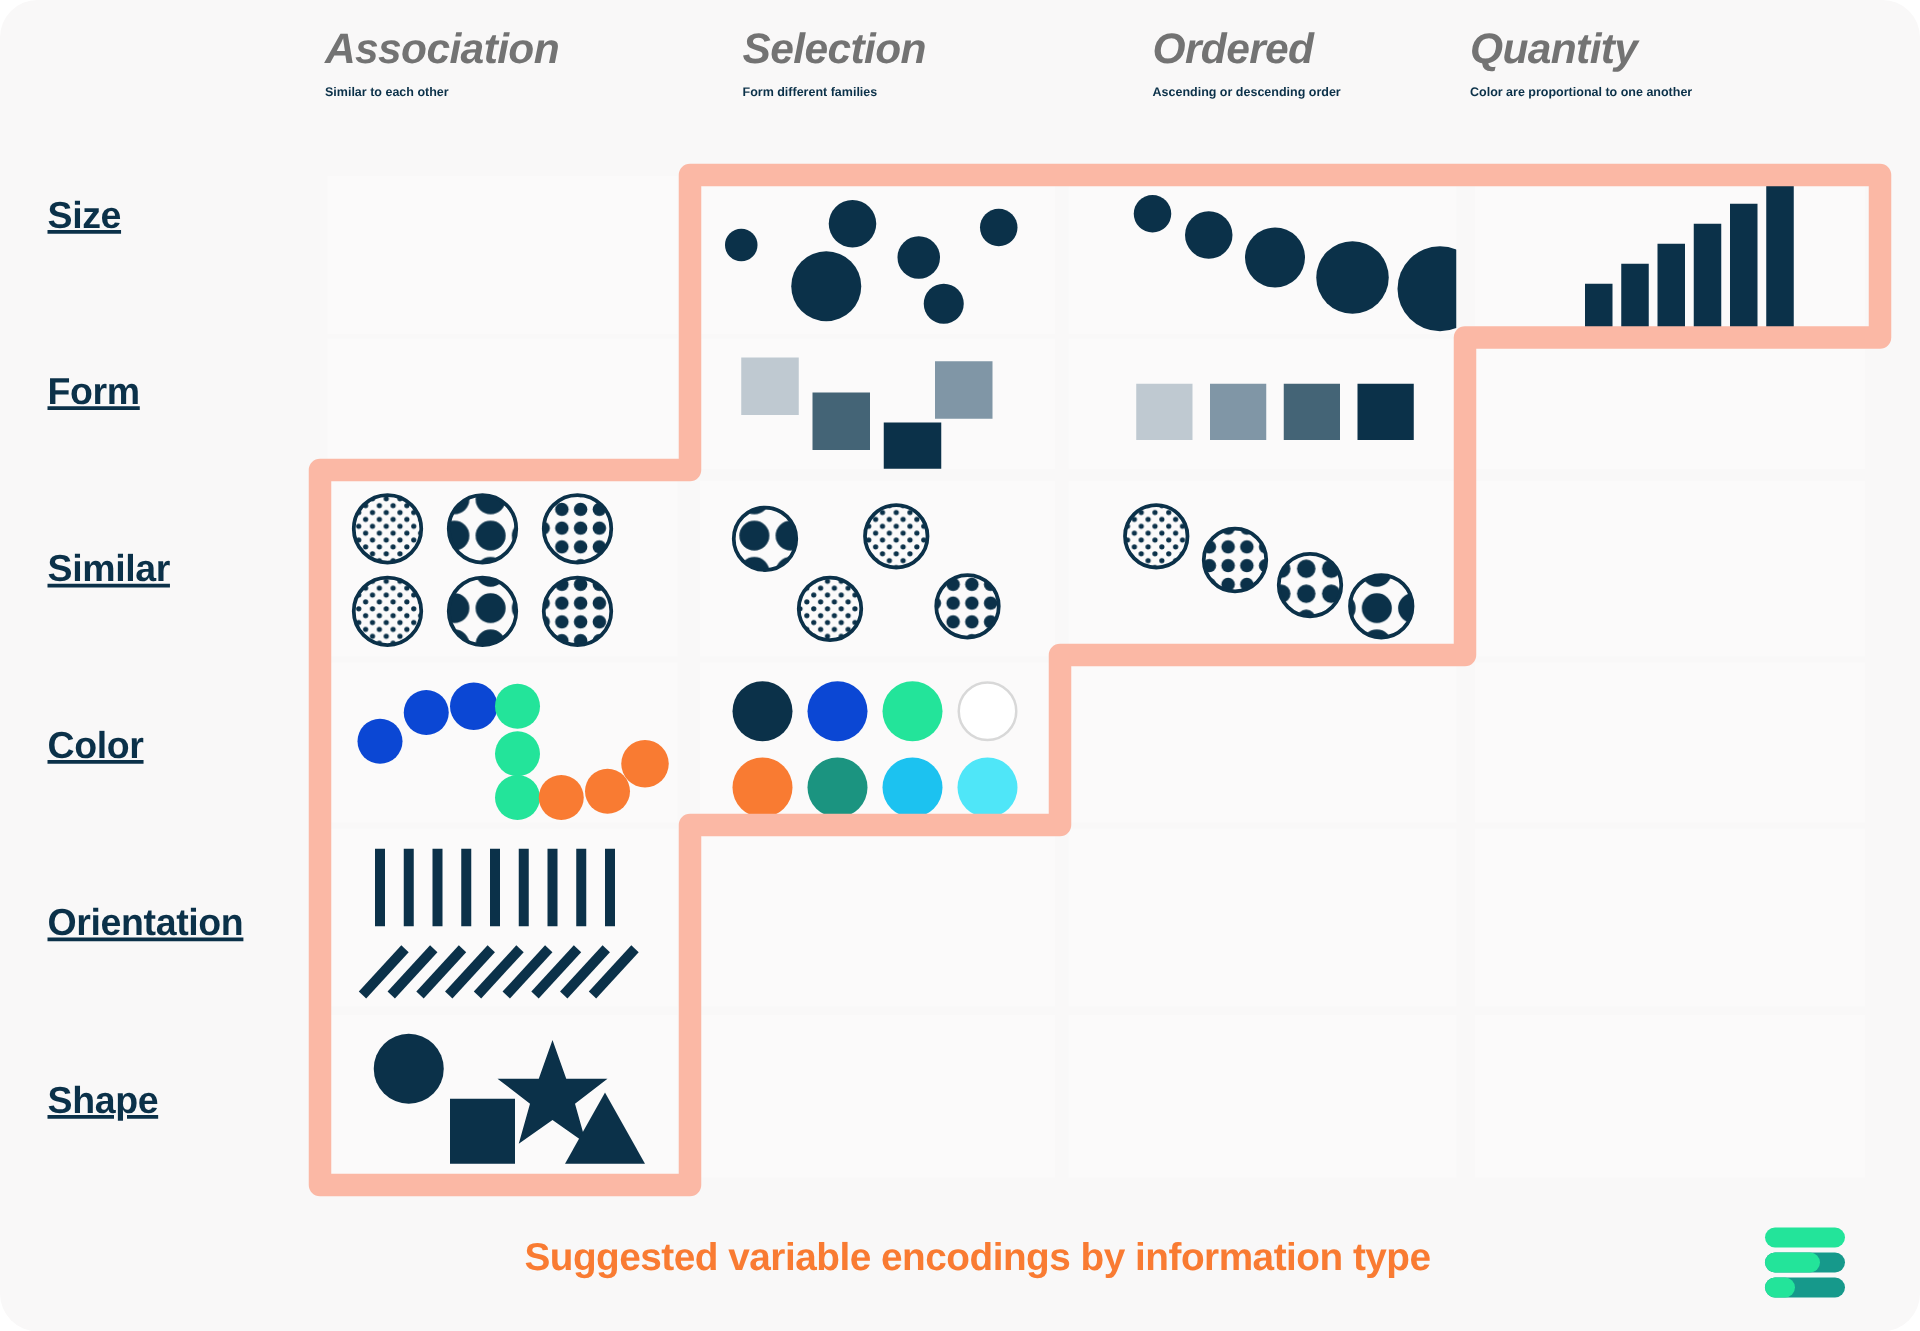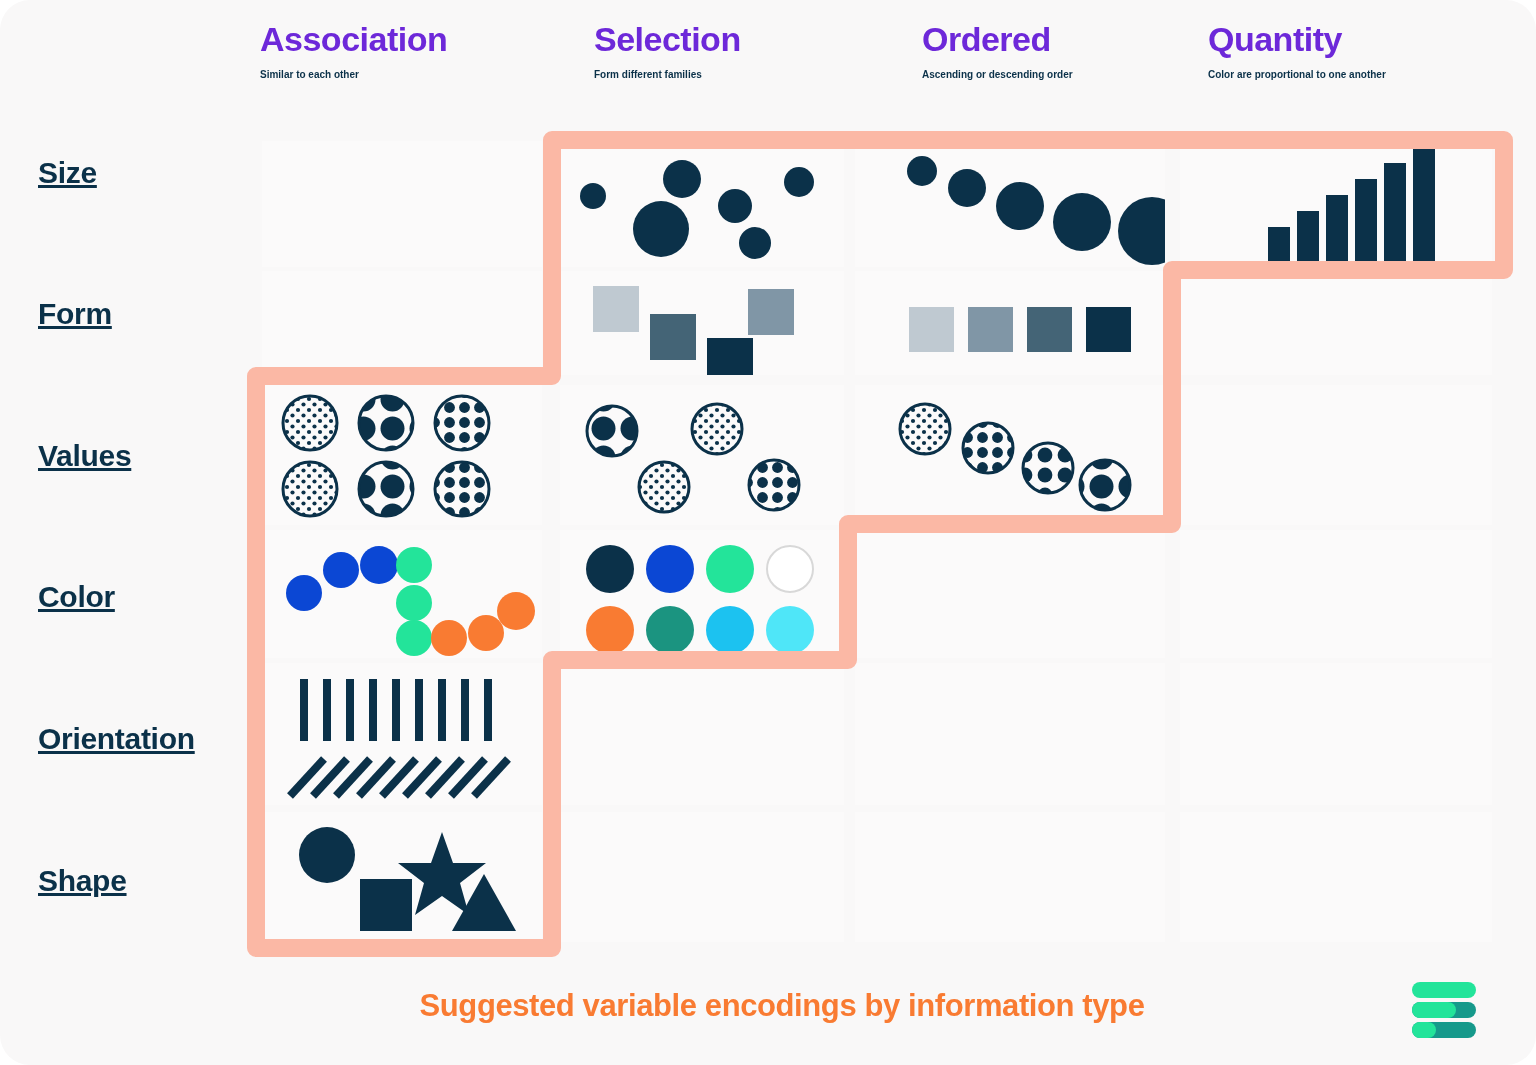--- a/index.html
+++ b/index.html
@@ -13,22 +13,22 @@
     position: relative;
     width: 1536px; height: 1065px;
     background: #f9f8f8;
     border-radius: 30px;
     overflow: hidden;
   }
 
   
   .col-head { position: absolute; }
   .col-head .ch-title {
-    font-size: 34px; font-weight: 700; color: #6d28d9;
-    letter-spacing: -0.5px; line-height: 1.05;
+    font-size: 34px; font-weight: 700; color: #737373;
+    letter-spacing: -0.5px; line-height: 1.05; font-style: italic;
   }
   .col-head .ch-sub {
     font-size: 10px; font-weight: 700; color: #0b3149;
     line-height: 1.5; margin-top: 9px;
   }
 
   
   .row-label {
     position: absolute; left: 38px;
     font-size: 30px; font-weight: 700; color: #0b3149;
@@ -73,28 +73,28 @@
     <div class="ch-sub">Similar to each other</div>
   </div>
   <div class="col-head" style="left:922px; top:22px; width:230px;">
     <div class="ch-title">Ordered</div>
     <div class="ch-sub">Ascending or descending order</div>
   </div>
   <div class="col-head" style="left:594px; top:22px; width:300px;">
     <div class="ch-title">Selection</div>
     <div class="ch-sub">Form different families</div>
   </div>
-  <div class="col-head" style="left:1208px; top:22px; width:240px;">
+  <div class="col-head" style="left:1176px; top:22px; width:240px;">
     <div class="ch-title">Quantity</div>
     <div class="ch-sub">Color are proportional to one another</div>
   </div>
 
   <div class="row-label" style="top:173px;">Size</div>
   <div class="row-label" style="top:314px;">Form</div>
-  <div class="row-label" style="top:456px;">Values</div>
+  <div class="row-label" style="top:456px;">Similar</div>
   <div class="row-label" style="top:597px;">Color</div>
   <div class="row-label" style="top:739px;">Orientation</div>
   <div class="row-label" style="top:881px;">Shape</div>
 
   <div class="cell empty" style="left:262px; top:141px; width:280px; height:126px;"></div>
 
   <div class="cell" style="left:560px; top:141px; width:284px; height:126px;">
     <svg width="284" height="126" viewBox="0 0 284 126">
       <circle cx="33" cy="55" r="13" fill="#0b3149"></circle>
       <circle cx="101" cy="88" r="28" fill="#0b3149"></circle>

